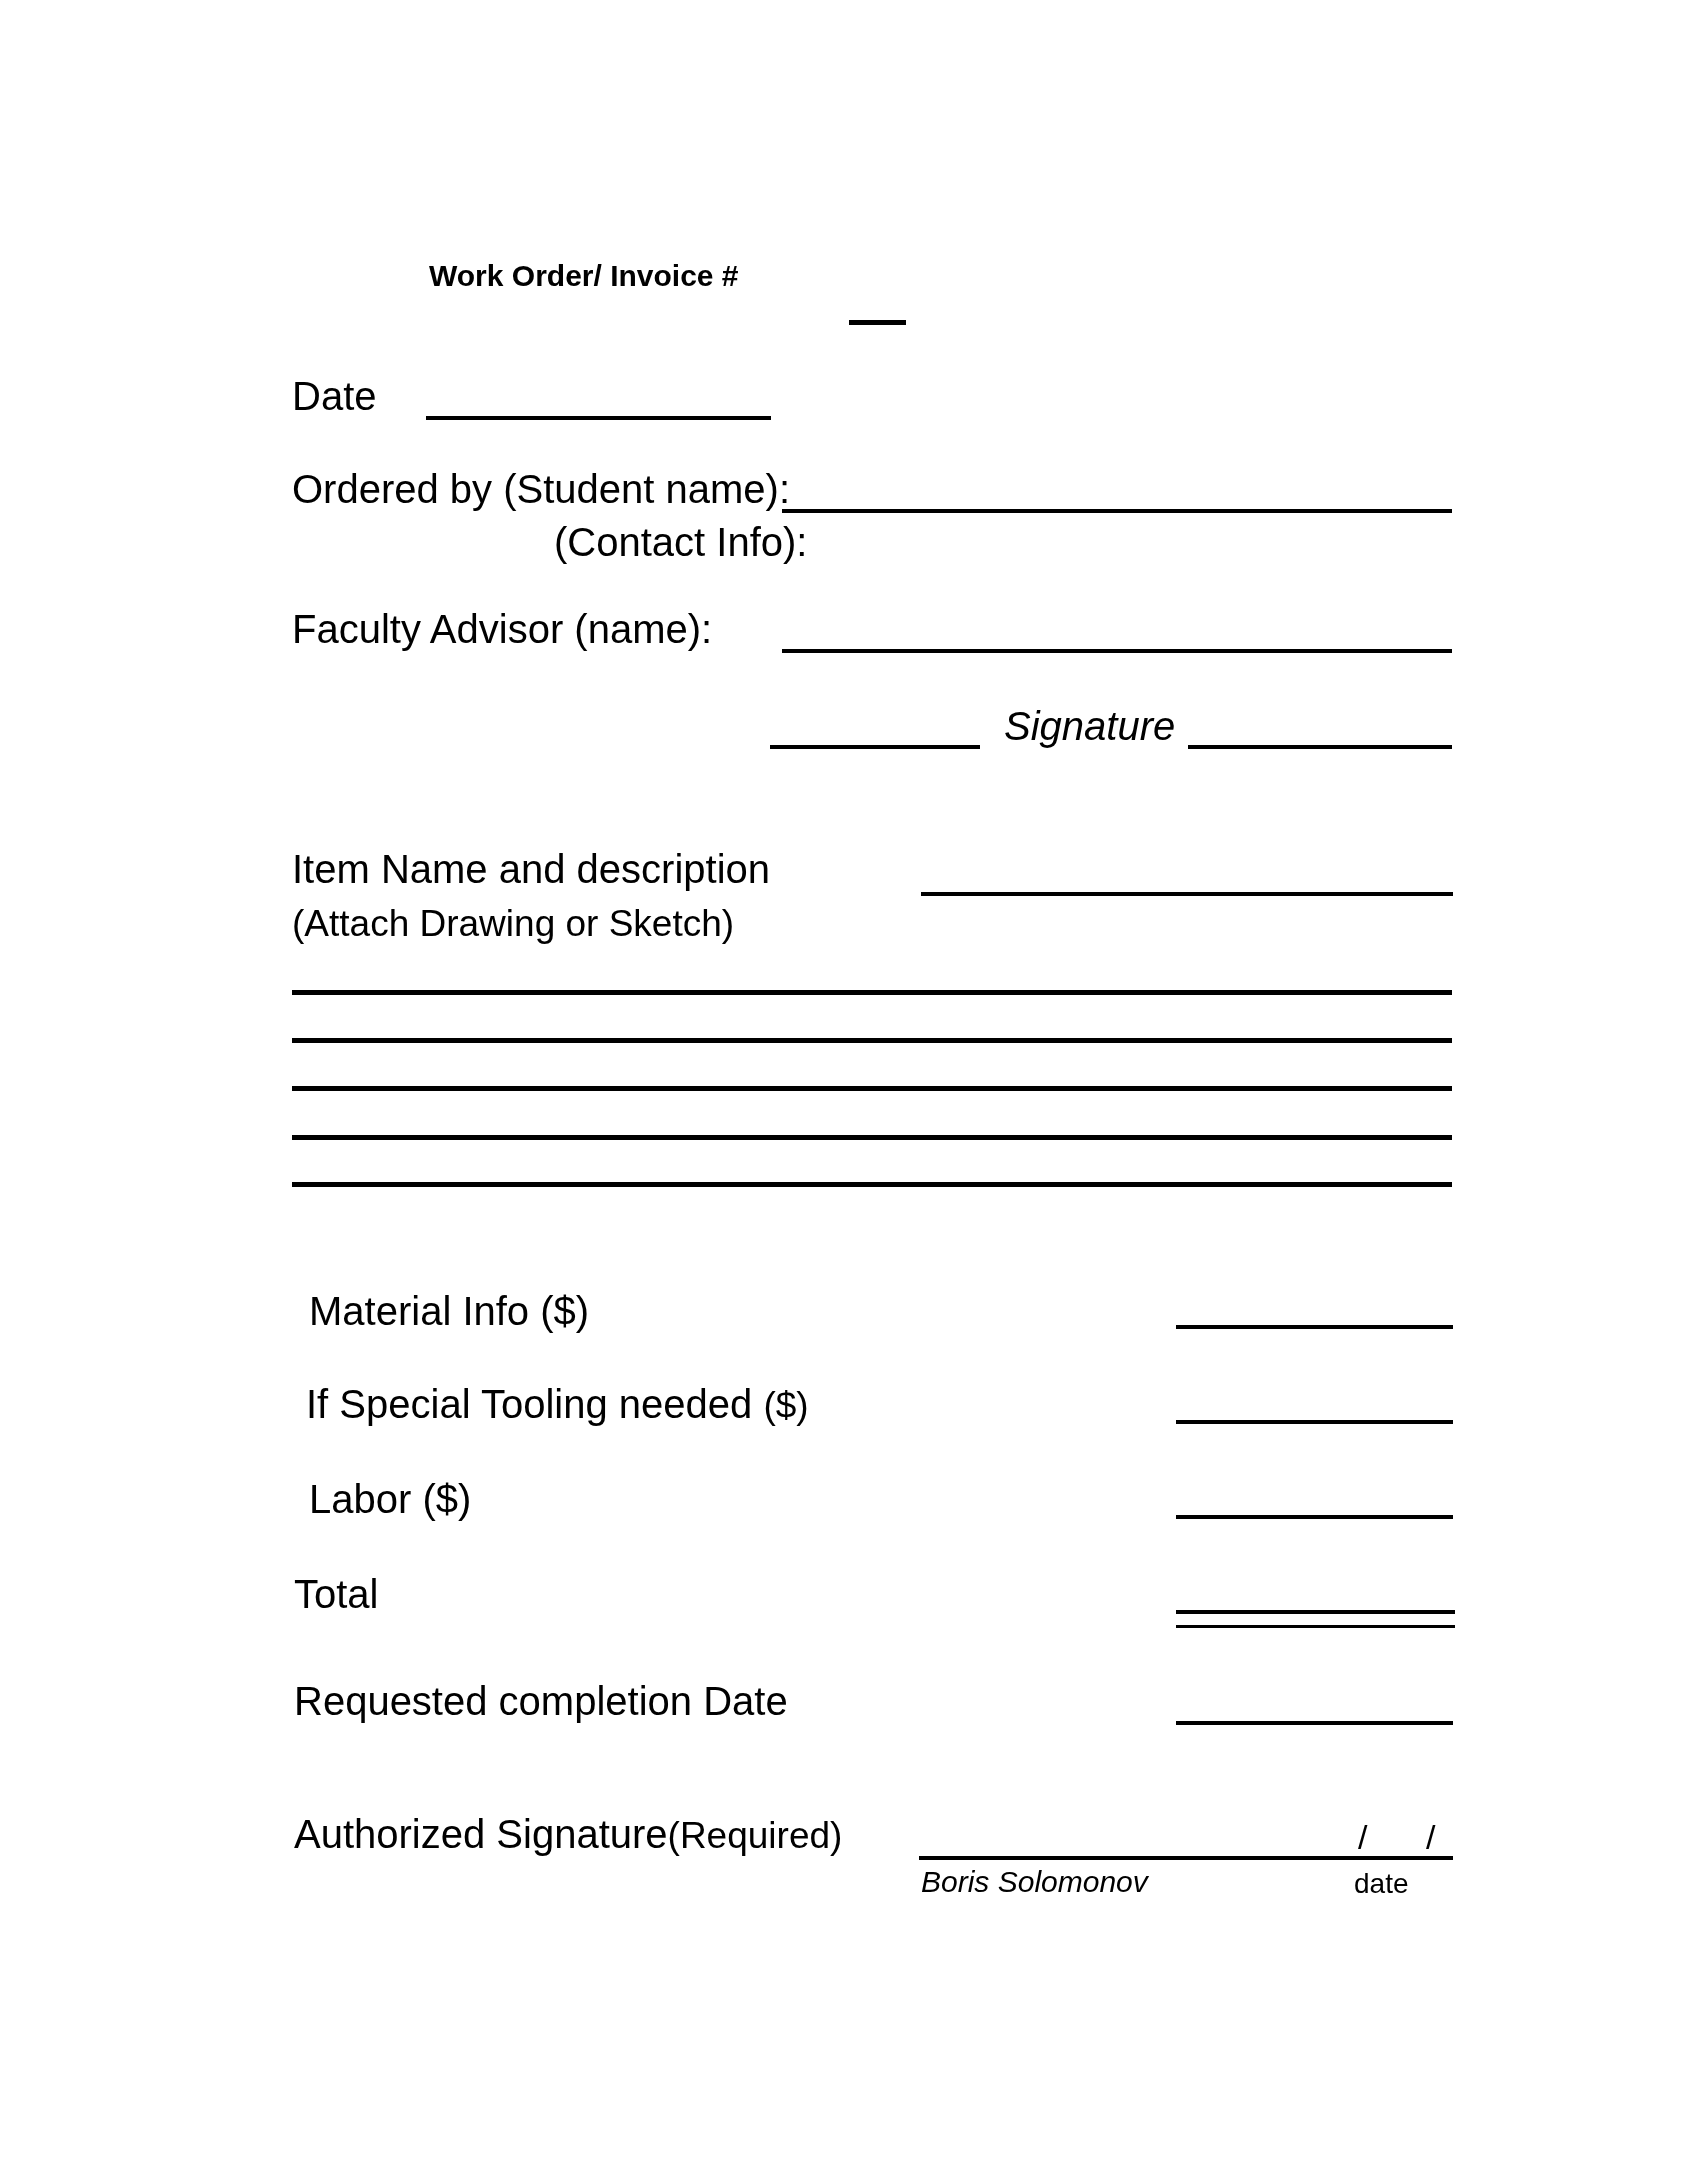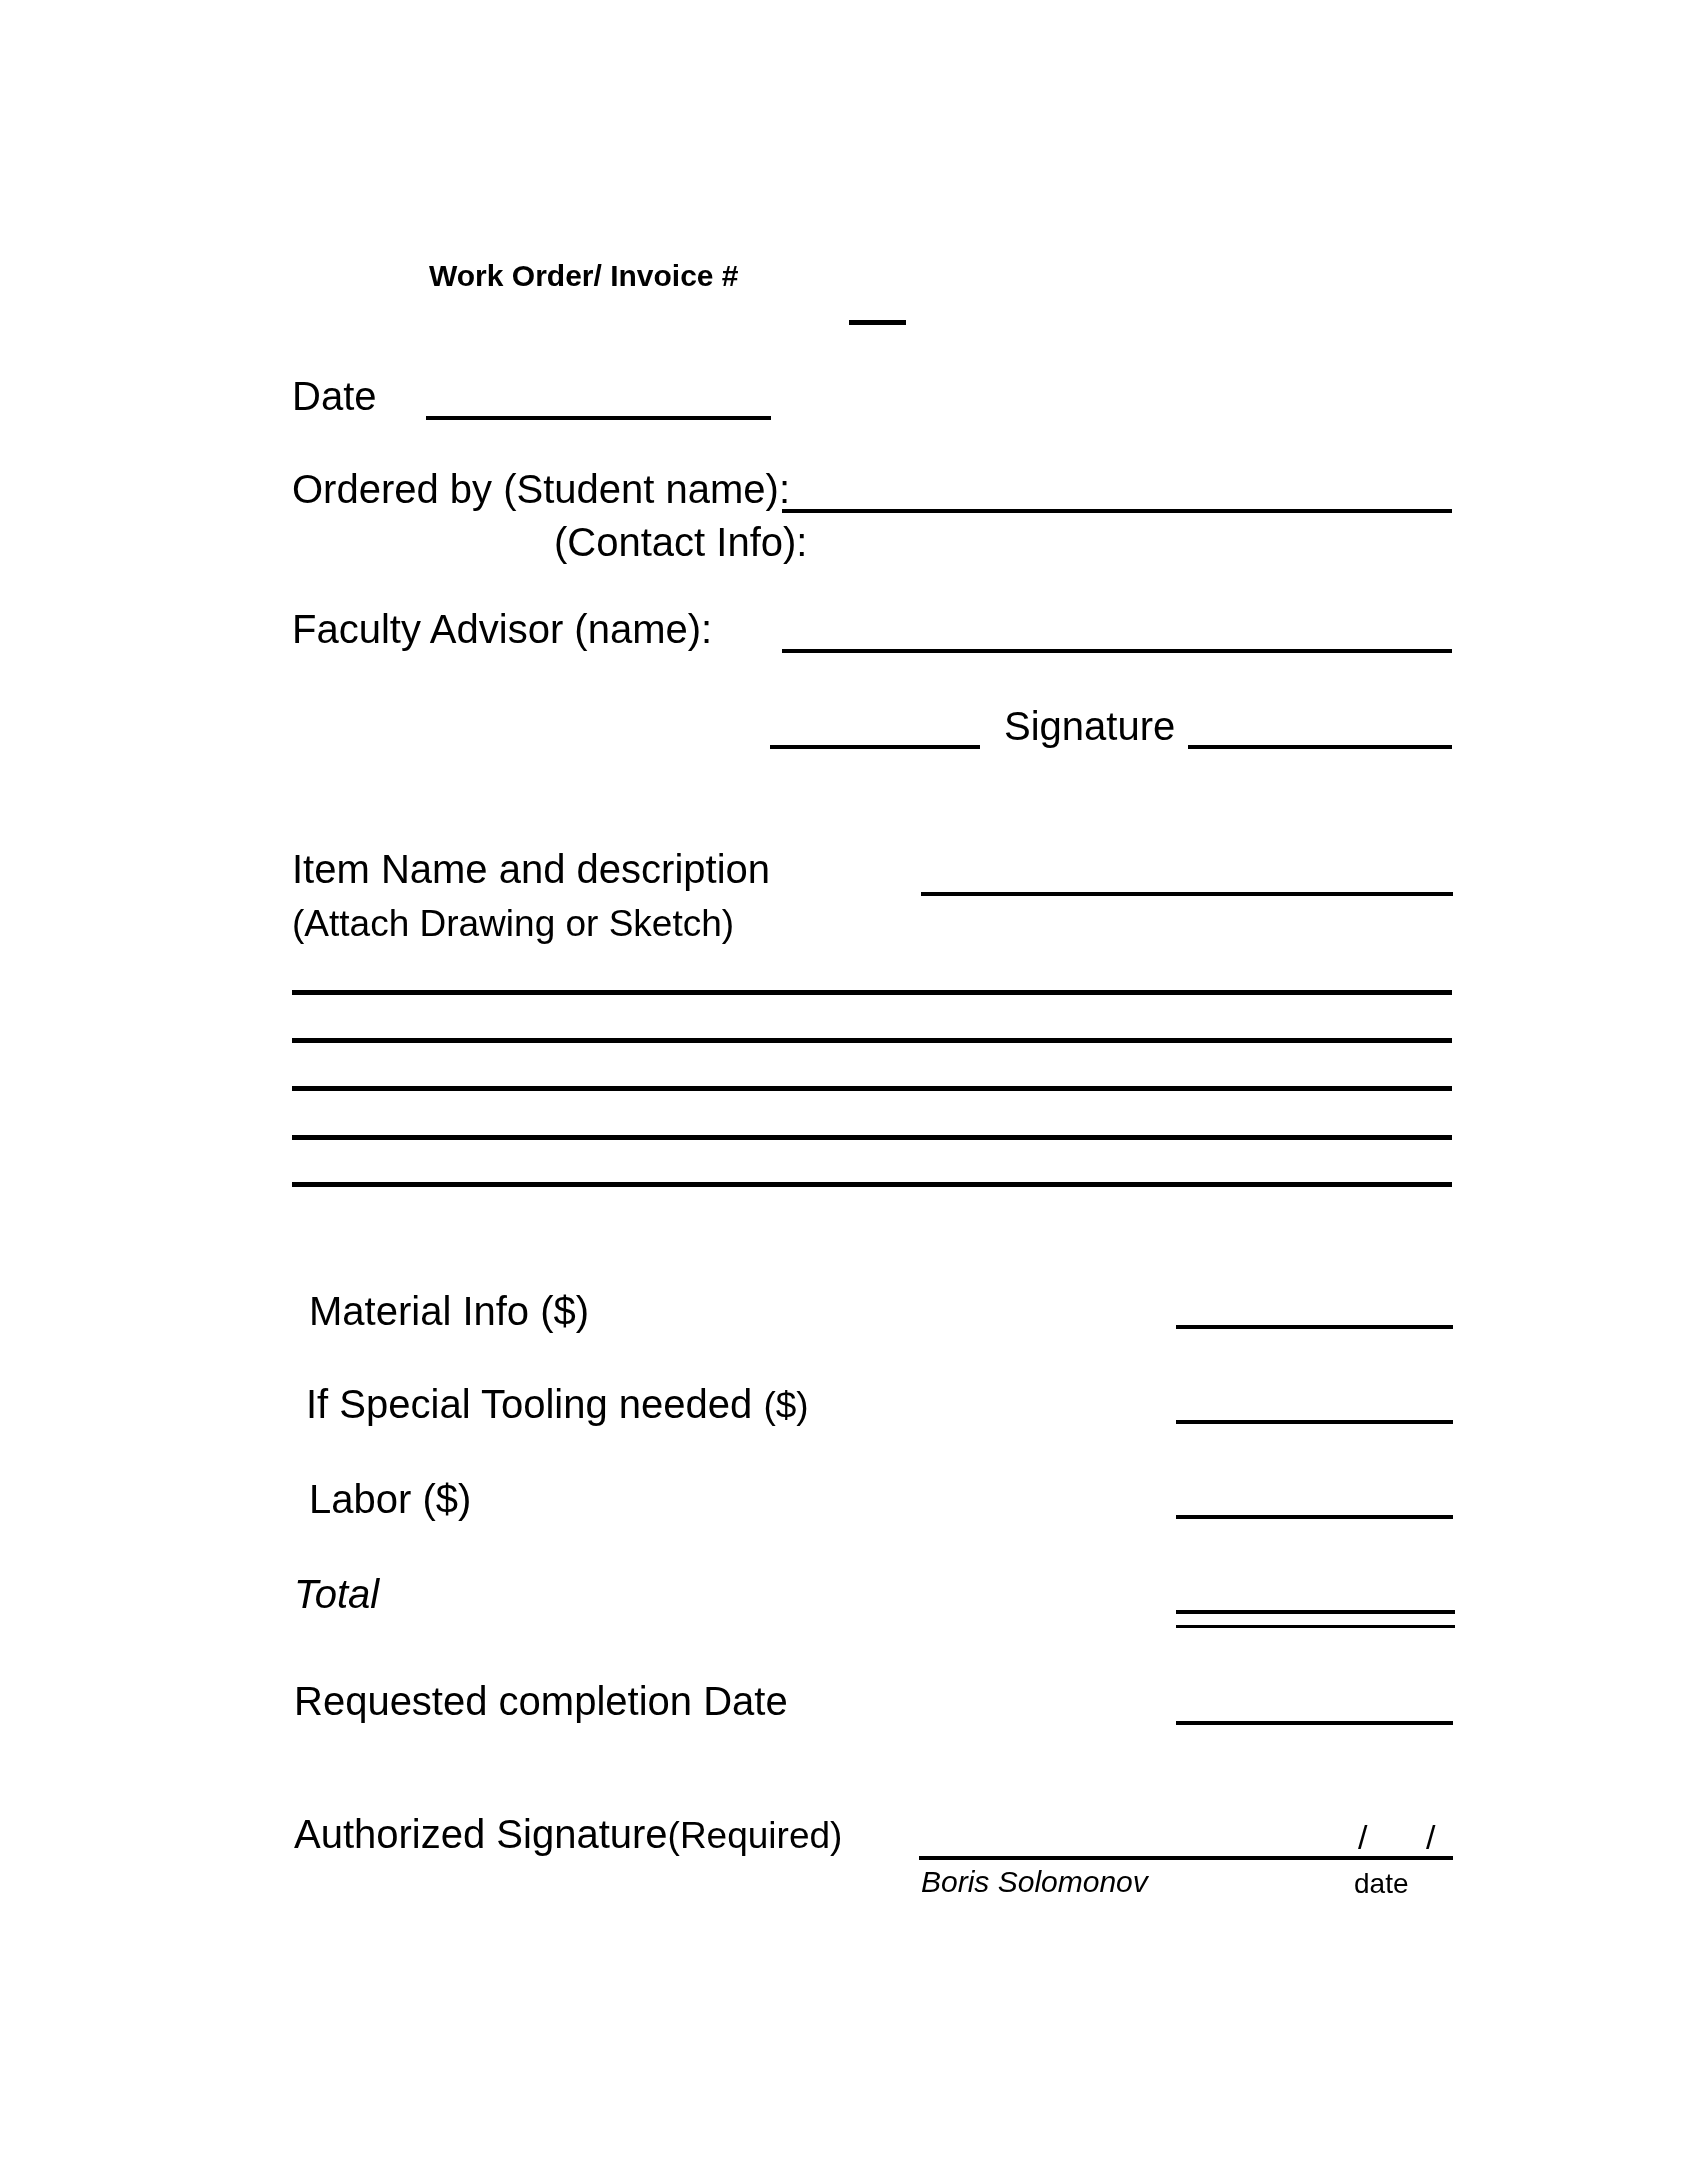--- a/index.html
+++ b/index.html
@@ -58,21 +58,21 @@
   <div class="fill-line" style="left:426px; top:416px; width:345px;"></div>
 
   <div class="abs lbl" style="left:292px; top:467px;">Ordered by (Student name):</div>
   <div class="fill-line" style="left:782px; top:509px; width:670px;"></div>
   <div class="abs lbl" style="left:554px; top:520px;">(Contact Info):</div>
 
   <div class="abs lbl" style="left:292px; top:607px;">Faculty Advisor (name):</div>
   <div class="fill-line" style="left:782px; top:649px; width:670px;"></div>
 
   <div class="fill-line" style="left:770px; top:745px; width:210px;"></div>
-  <div class="abs lbl" style="left:1004px; top:704px;">Signature</div>
+  <div class="abs lbl" style="left:1004px; top:704px;font-style:italic;">Signature</div>
   <div class="fill-line" style="left:1188px; top:745px; width:264px;"></div>
 
   <div class="abs lbl" style="left:292px; top:847px;">Item Name and description</div>
   <div class="fill-line" style="left:921px; top:892px; width:532px;"></div>
   <div class="abs sm" style="left:292px; top:903px;">(Attach Drawing or Sketch)</div>
 
   <div class="rule-line" style="left:292px; top:990px; width:1160px;"></div>
   <div class="rule-line" style="left:292px; top:1038px; width:1160px;"></div>
   <div class="rule-line" style="left:292px; top:1086px; width:1160px;"></div>
   <div class="rule-line" style="left:292px; top:1135px; width:1160px;"></div>
@@ -80,21 +80,21 @@
 
   <div class="abs lbl" style="left:309px; top:1289px;">Material Info ($)</div>
   <div class="fill-line" style="left:1176px; top:1325px; width:277px;"></div>
 
   <div class="abs lbl" style="left:306px; top:1382px;"><span>If Special Tooling needed </span><span class="sm">($)</span></div>
   <div class="fill-line" style="left:1176px; top:1420px; width:277px;"></div>
 
   <div class="abs lbl" style="left:309px; top:1477px;">Labor ($)</div>
   <div class="fill-line" style="left:1176px; top:1515px; width:277px;"></div>
 
-  <div class="abs lbl" style="left:294px; top:1572px;font-style:italic;">Total</div>
+  <div class="abs lbl" style="left:294px; top:1572px;">Total</div>
   <div class="dbl-line" style="left:1176px; top:1610px; width:279px;"></div>
 
   <div class="abs lbl" style="left:294px; top:1679px;">Requested completion Date</div>
   <div class="fill-line" style="left:1176px; top:1721px; width:277px;"></div>
 
   <div class="abs lbl" style="left:294px; top:1812px;"><span>Authorized Signature</span><span class="sm">(Required)</span></div>
 
   <div class="abs slash" style="left:1358px; top:1818px;">/</div>
   <div class="abs slash" style="left:1426px; top:1818px;">/</div>
 

